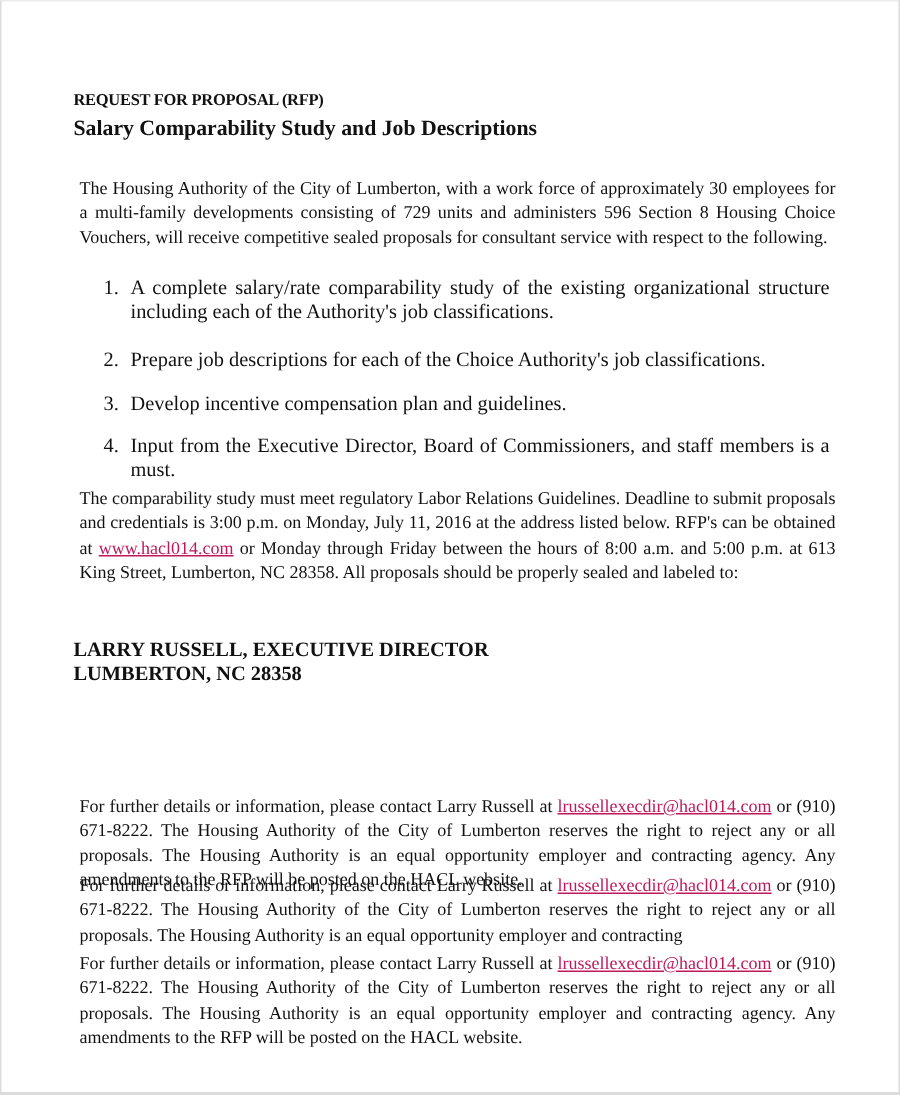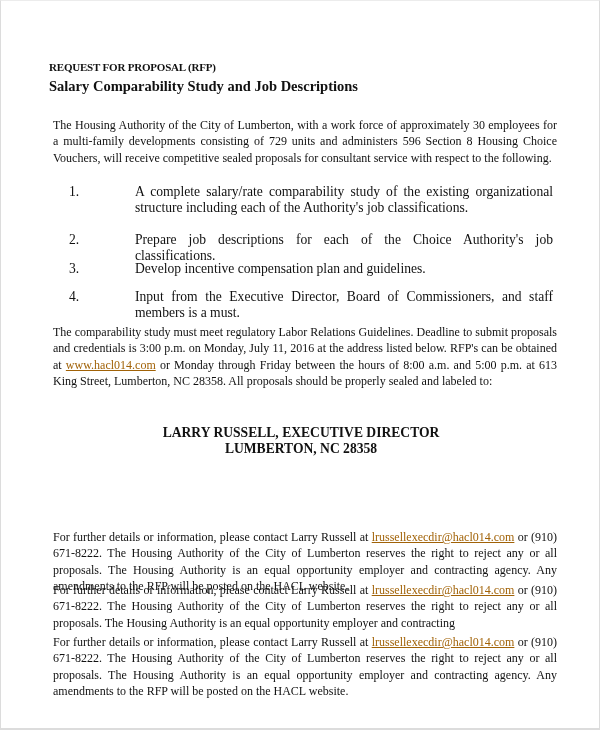--- a/index.html
+++ b/index.html
@@ -72,41 +72,39 @@
       width: 484px;
       display: flex;
     }
     .list .num {
       width: 18px;
       flex: none;
     }
     .list .txt {
       flex: 1;
       text-align: justify;
-      margin-left: 48px;
     }
     .li1 { top: 183px; }
     .li2 { top: 231px; }
     .li3 { top: 260px; }
     .li4 { top: 288px; }
     .para2 { top: 319px; }
     .address {
       position: absolute;
       top: 424px;
       left: 0; width: 504px;
-      text-align: center;
       font-weight: bold;
       font-size: 13.6px;
       line-height: 16.2px;
     }
     .contact1 { top: 524px; }
     .contact2 { top: 577px; }
     .contact3 { top: 629px; }
     a.link {
-      color: #a16207;
+      color: #be185d;
       text-decoration: underline;
     }
   </style>
 </head>
 <body>
 
 <div class="page">
   <div class="content">
 
     <div class="title">REQUEST FOR PROPOSAL (RFP)</div>

